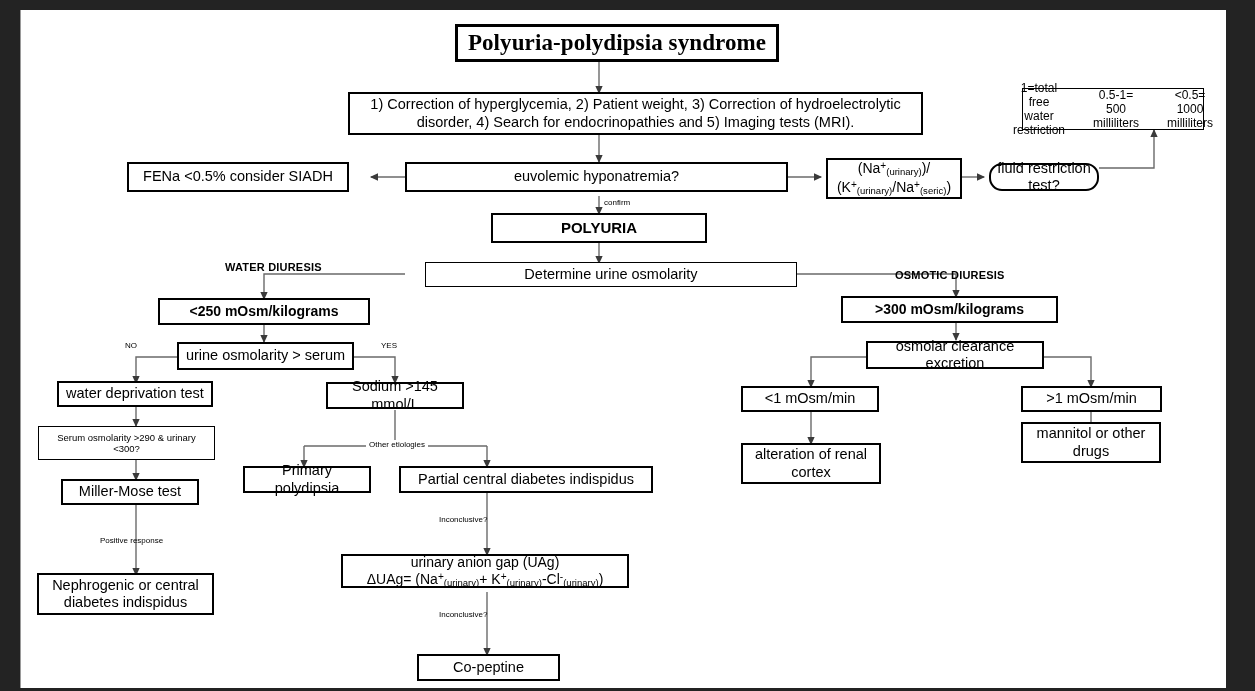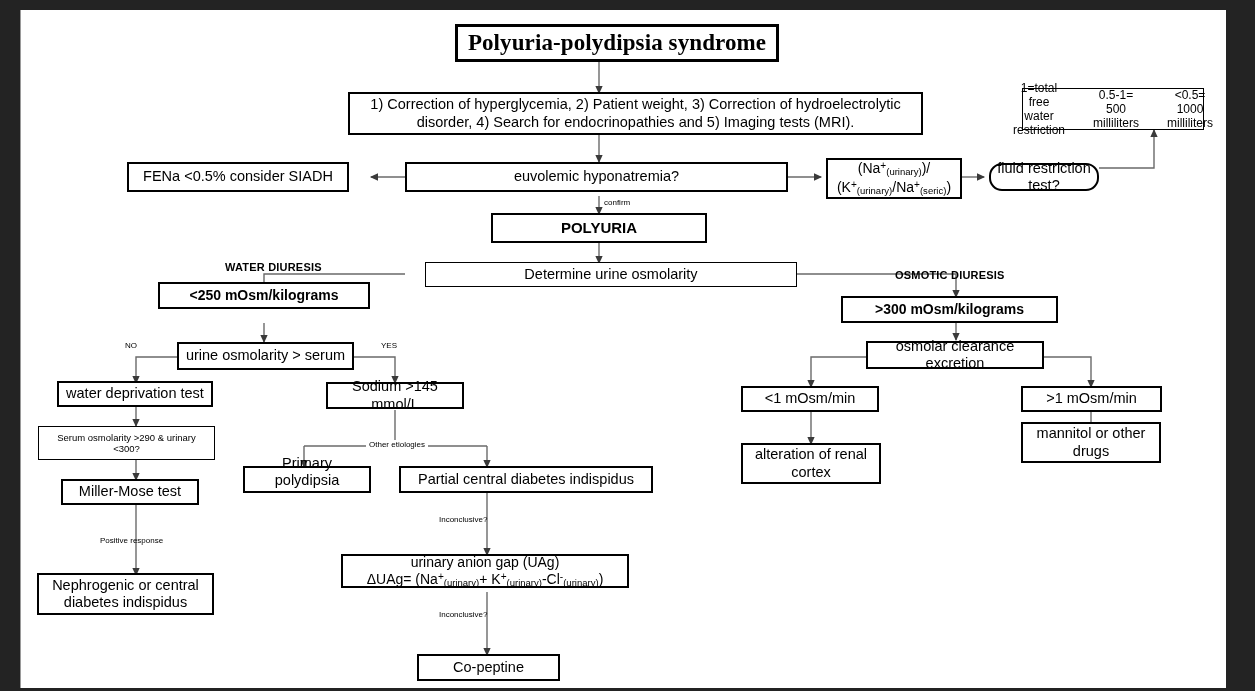--- a/index.html
+++ b/index.html
@@ -173,21 +173,21 @@
   </div>
 
   <div class="node t-bold" style="left:470px;top:203px;width:216px;height:30px;font-size:15px;">
     <span>POLYURIA</span>
   </div>
 
   <div class="node thin t-reg" style="left:404px;top:252px;width:372px;height:25px;">
     <span>Determine urine osmolarity</span>
   </div>
 
-  <div class="node t-bold" style="left:137px;top:272px;width:212px;height:27px;">
+  <div class="node t-bold" style="left:137px;top:288px;width:212px;height:27px;">
     <span>&lt;250 mOsm/kilograms</span>
   </div>
 
   <div class="node t-bold" style="left:820px;top:286px;width:217px;height:27px;">
     <span>&gt;300 mOsm/kilograms</span>
   </div>
 
   <div class="node t-reg" style="left:156px;top:332px;width:177px;height:28px;">
     <span>urine osmolarity &gt; serum</span>
   </div>
@@ -205,21 +205,21 @@
   </div>
 
   <div class="node t-reg" style="left:16px;top:563px;width:177px;height:42px;">
     <span>Nephrogenic or central diabetes indispidus</span>
   </div>
 
   <div class="node t-reg" style="left:305px;top:372px;width:138px;height:27px;">
     <span>Sodium &gt;145 mmol/L</span>
   </div>
 
-  <div class="node t-reg" style="left:222px;top:456px;width:128px;height:27px;align-items:flex-end;">
+  <div class="node t-reg" style="left:222px;top:456px;width:128px;height:27px;">
     <span>Primary polydipsia</span>
   </div>
 
   <div class="node t-reg" style="left:378px;top:456px;width:254px;height:27px;">
     <span>Partial central diabetes indispidus</span>
   </div>
 
   <div class="node" style="left:320px;top:544px;width:288px;height:34px;flex-direction:column;font-size:14px;">
     <span>urinary anion gap (UAg)</span>
     <span>ΔUAg= (Na<sup>+</sup><sub>(urinary)</sub>+ K<sup>+</sup><sub>(urinary)</sub>-Cl<sup>-</sup><sub>(urinary)</sub>)</span>

